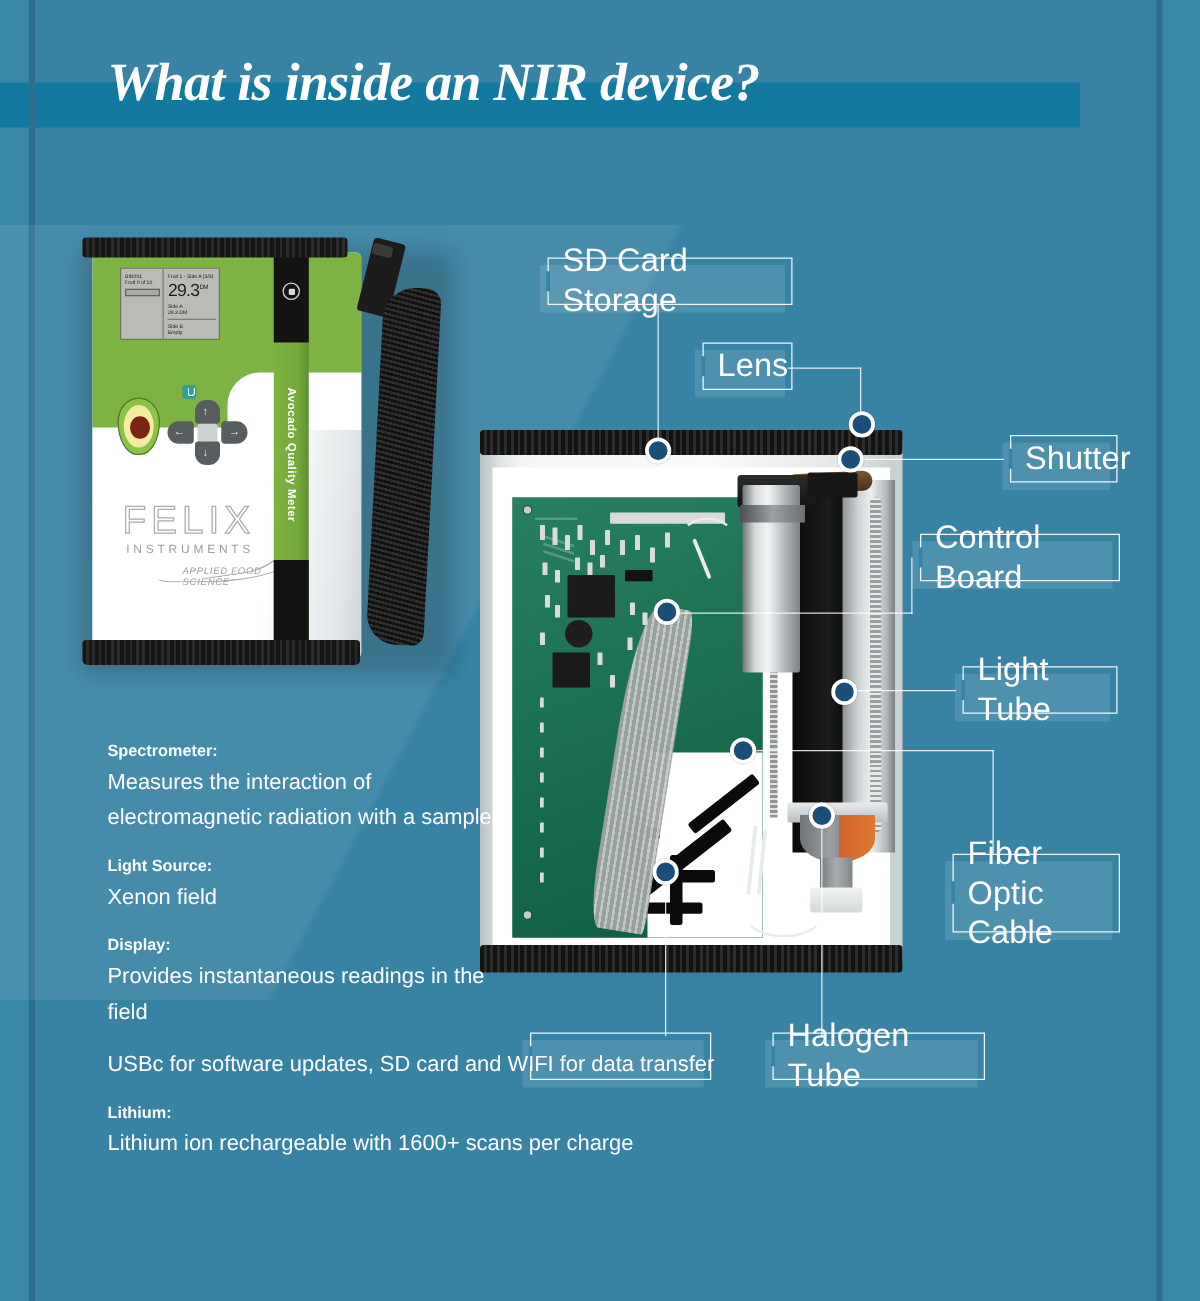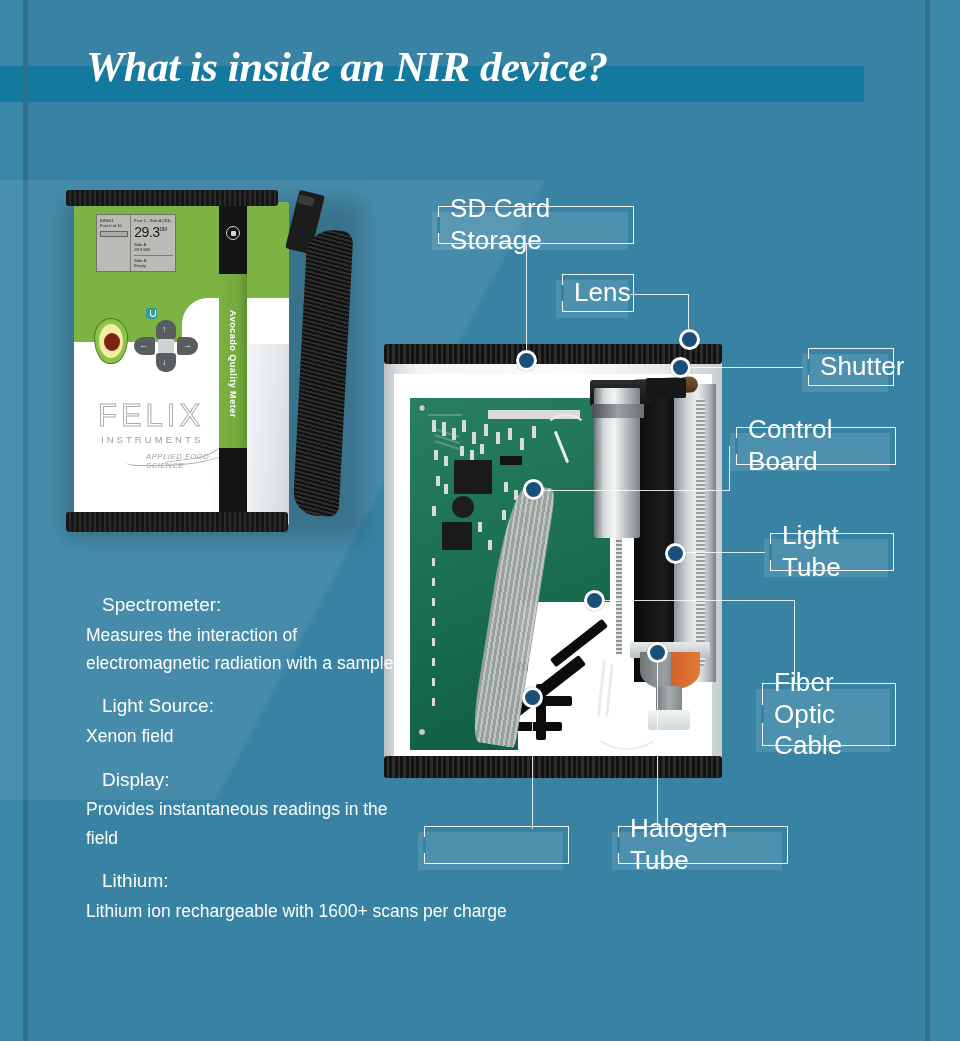--- a/index.html
+++ b/index.html
@@ -42,23 +42,22 @@
   .wash {
     position:absolute; left:0; top:180px; width:960px; height:620px;
     background: linear-gradient(118deg, rgba(255,255,255,0.07) 0%, rgba(255,255,255,0.07) 42%, rgba(255,255,255,0) 42.5%);
     pointer-events:none;
   }
 
   
   .info-block { position: absolute; left: 86px; top: 590px; width: 620px; }
   .info-item { margin-bottom: 14px; }
   .info-head {
-    font-size: 19px; font-weight: normal; color: #ffffff;
+    font-size: 13px; font-weight: bold; color: #ffffff;
     line-height: 1.62;
-    margin-left: 16px;
   }
   .info-body {
     font-size: 17.5px; font-weight: normal; color: #ffffff;
     line-height: 1.62; max-width: 330px;
   }
   .info-body.wide { max-width: 620px; }
 
   
   .callout { position: absolute; }
   .callout .fill {
@@ -604,20 +603,21 @@
     </div>
     <div class="info-item">
       <div class="info-head">Light Source:</div>
       <div class="info-body">Xenon field</div>
     </div>
     <div class="info-item">
       <div class="info-head">Display:</div>
       <div class="info-body">Provides instantaneous readings in the field</div>
     </div>
     <div class="info-item">
+      <div class="info-body wide">USBc for software updates, SD card and WIFI for data transfer</div>
     </div>
     <div class="info-item">
       <div class="info-head">Lithium:</div>
       <div class="info-body wide">Lithium ion rechargeable with 1600+ scans per charge</div>
     </div>
   </div>
 
 </div>
 
 </body></html>

